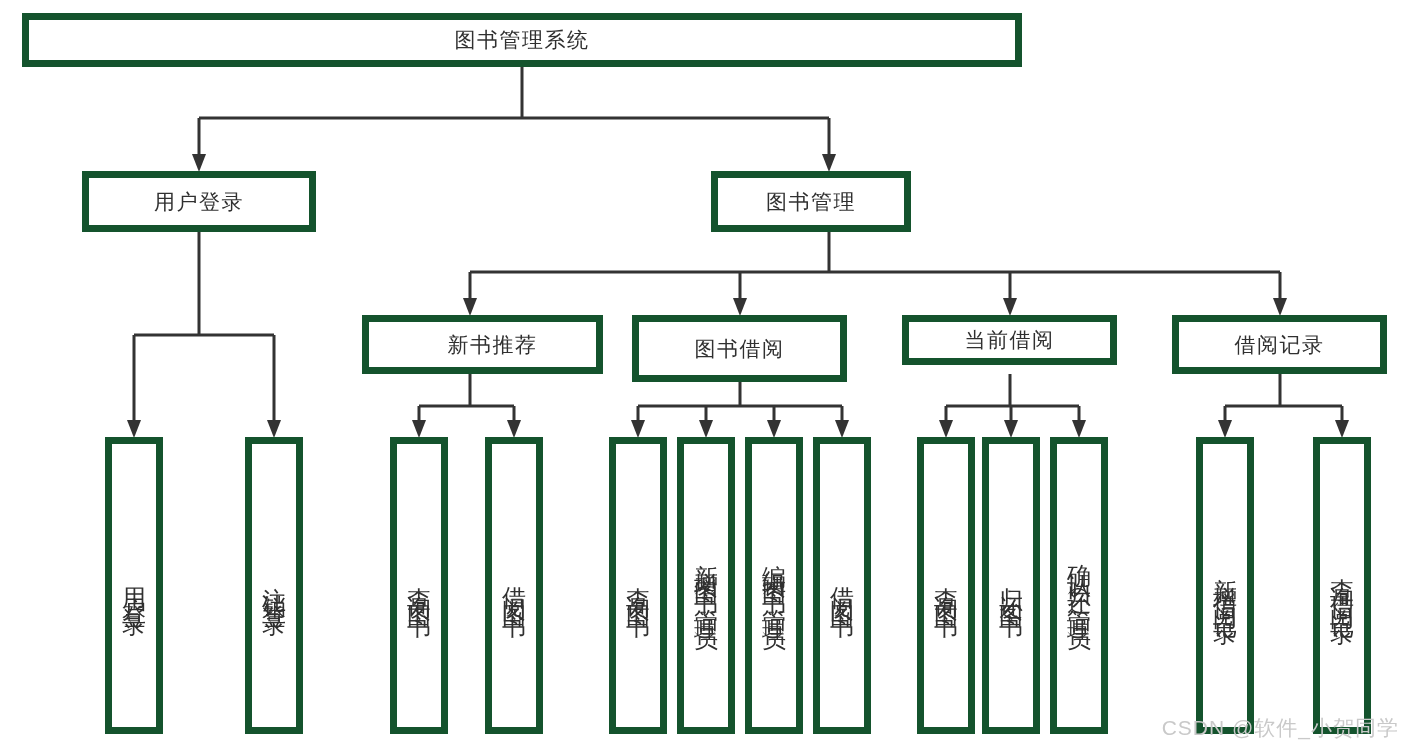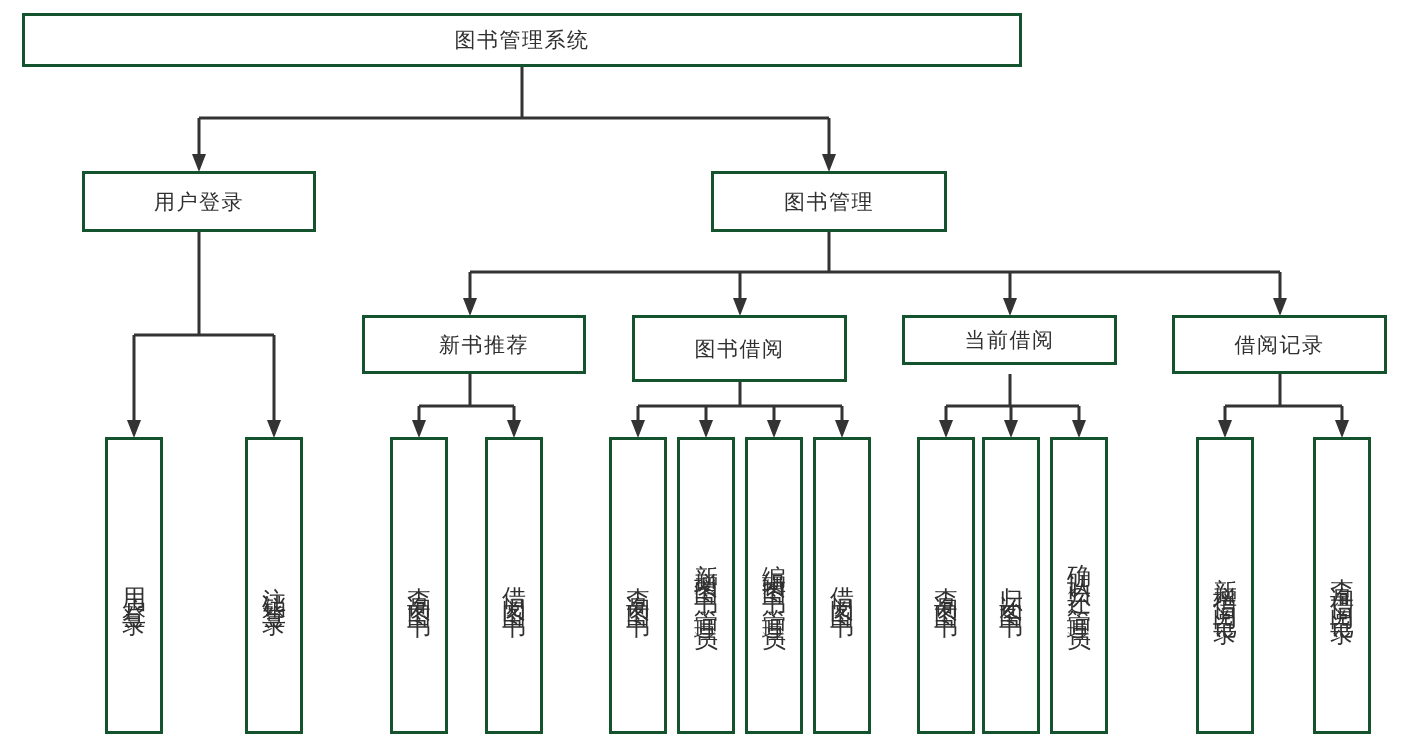--- a/index.html
+++ b/index.html
@@ -11,21 +11,21 @@
     font-family: "Liberation Sans", "DejaVu Sans", sans-serif;
     color: #303030;
     overflow: hidden;
   }
   .wires { position: absolute; left: 0; top: 0; }
   .wires path { stroke: #333333; stroke-width: 3; fill: none; }
   .wires polygon { fill: #333333; stroke: none; }
   .box {
     position: absolute;
     box-sizing: border-box;
-    border: 3px solid #14532d;
+    border: 7px solid #14532d;
     background: #ffffff;
     display: flex;
     align-items: center;
     justify-content: center;
   }
   .hlbl {
     font-size: 21px;
     letter-spacing: 1.5px;
     white-space: nowrap;
   }
@@ -89,25 +89,25 @@
     <polygon points="1335,420 1349,420 1342,438"></polygon>
   </svg>
 
   <div class="box" style="left:22px; top:13px; width:1000px; height:54px;">
     <span class="hlbl">图书管理系统</span>
   </div>
 
   <div class="box" style="left:82px; top:171px; width:234px; height:61px;">
     <span class="hlbl">用户登录</span>
   </div>
-  <div class="box" style="left:711px; top:171px; width:236px; height:61px;">
+  <div class="box" style="left:711px; top:171px; width:200px; height:61px;">
     <span class="hlbl">图书管理</span>
   </div>
 
-  <div class="box" style="left:362px; top:315px; width:224px; height:59px;padding-left:20px;">
+  <div class="box" style="left:362px; top:315px; width:241px; height:59px;padding-left:20px;">
     <span class="hlbl">新书推荐</span>
   </div>
   <div class="box" style="left:632px; top:315px; width:215px; height:67px;">
     <span class="hlbl">图书借阅</span>
   </div>
   <div class="box" style="left:902px; top:315px; width:215px; height:50px;">
     <span class="hlbl">当前借阅</span>
   </div>
   <div class="box" style="left:1172px; top:315px; width:215px; height:59px;">
     <span class="hlbl">借阅记录</span>
@@ -150,14 +150,15 @@
     <span class="vlbl">确认归还（管理员）</span>
   </div>
 
   <div class="box" style="left:1196px; top:437px; width:58px; height:297px;">
     <span class="vlbl">新增借阅记录</span>
   </div>
   <div class="box" style="left:1313px; top:437px; width:58px; height:297px;">
     <span class="vlbl">查询借阅记录</span>
   </div>
 
+  <div class="watermark">CSDN @软件_小贺同学</div>
 
 </div>
 
 </body></html>

